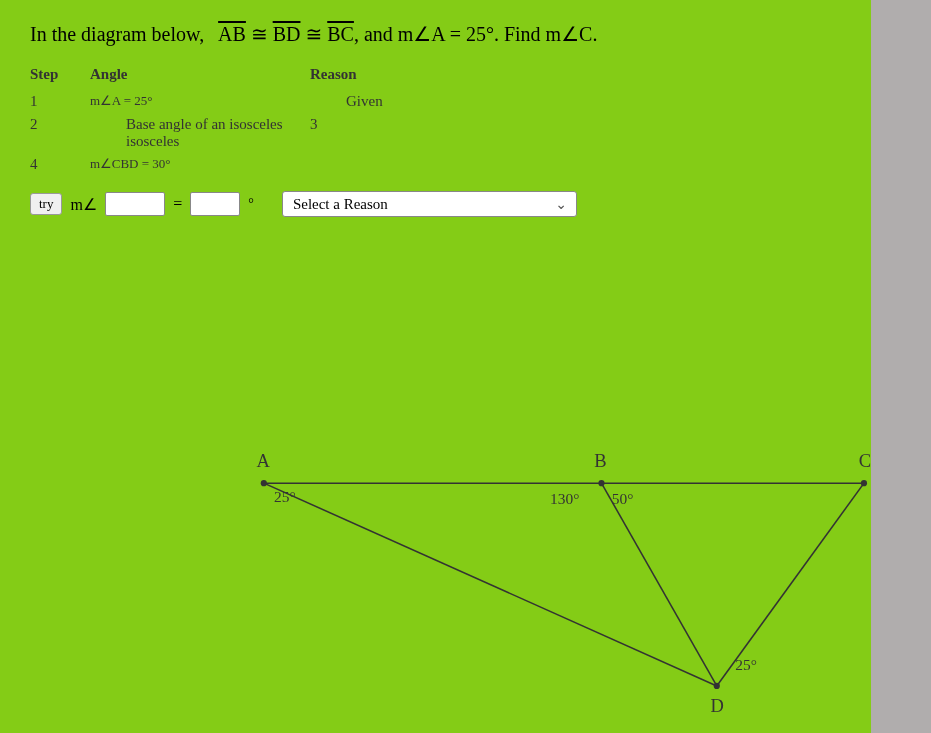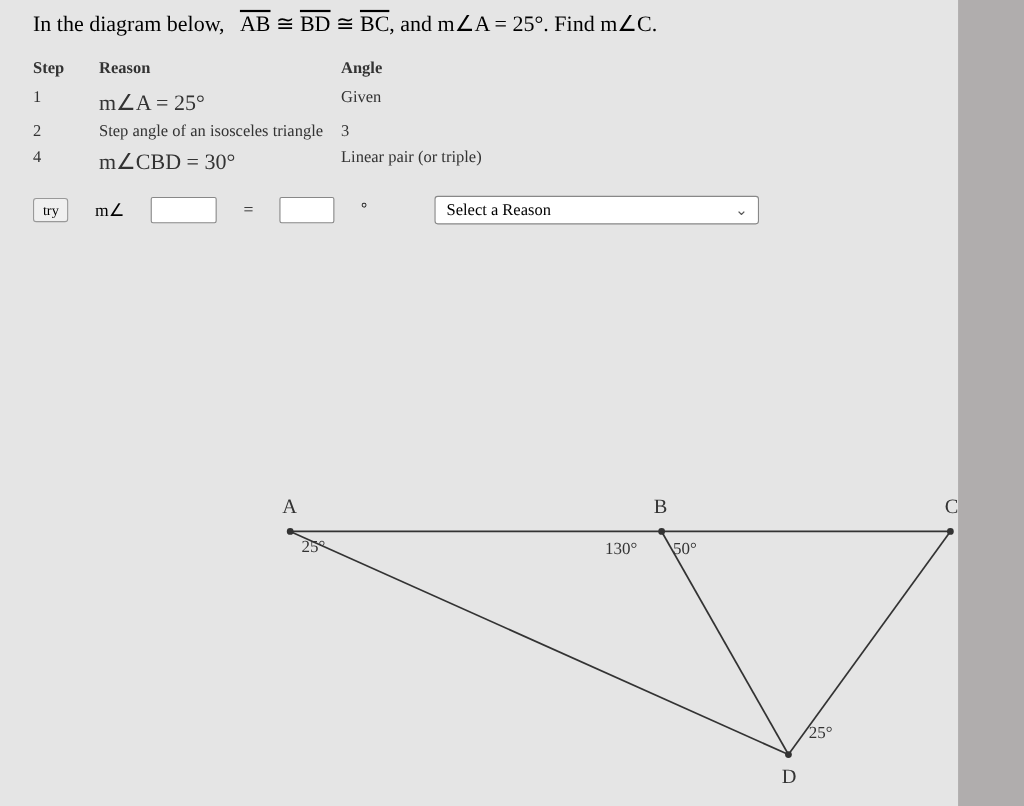--- a/index.html
+++ b/index.html
@@ -5,27 +5,27 @@
     * { box-sizing: border-box; margin: 0; padding: 0; }
     body {
       background: #d0cece;
       font-family: 'Times New Roman', Times, serif;
       width: 931px;
       height: 733px;
       overflow: hidden;
       position: relative;
     }
     .main-panel {
-      background: #e5e5e5;
+      background: #84cc16;
       position: absolute;
       top: 0;
       left: 0;
       right: 60px;
       bottom: 0;
-      padding: 8px 30px;
+      padding: 20px 30px;
     }
     .problem-statement {
       font-size: 20px;
       margin-bottom: 18px;
       line-height: 1.4;
     }
     .overline {
       text-decoration: overline;
     }
     .proof-table {
@@ -42,28 +42,29 @@
     }
     .col-header.reason-header {
       text-align: left;
     }
     .step-num {
       font-size: 15px;
       color: #333;
       padding-top: 2px;
     }
     .angle-expr {
-      font-size: 20px;
+      font-size: 13px;
       color: #333;
       padding-top: 2px;
     }
     .reason-text {
       font-size: 15px;
       color: #333;
       padding-top: 2px;
+      margin-left: 36px;
     }
     .try-btn {
       background: #f0f0f0;
       border: 1px solid #999;
       border-radius: 3px;
       padding: 2px 8px;
       font-size: 13px;
       cursor: pointer;
       font-family: inherit;
     }
@@ -90,21 +91,21 @@
       font-size: 14px;
       text-align: center;
     }
     .degree-label {
       font-size: 14px;
     }
     .select-reason-wrapper {
       display: flex;
       align-items: center;
       gap: 6px;
-      margin-left: 37px;
+      margin-left: 20px;
       text-decoration: underline;
     }
     .select-reason-dropdown {
       border: 1px solid #888;
       border-radius: 3px;
       padding: 4px 30px 4px 10px;
       font-size: 15px;
       font-family: inherit;
       background: #fff;
       appearance: none;
@@ -159,38 +160,37 @@
     ≅
     <span class="overline">BD</span>
     ≅
     <span class="overline">BC</span>,
     and m∠A = 25°. Find m∠C.
   </div>
 
   <div class="proof-table">
 
     <div class="col-header">Step</div>
+    <div class="col-header">Angle</div>
     <div class="col-header reason-header">Reason</div>
-    <div class="col-header">Angle</div>
 
     <div class="step-num">1</div>
     <div class="angle-expr">m∠A = 25°</div>
     <div class="reason-text">Given</div>
 
     <div class="step-num">2</div>
-    <div class="reason-text">Step angle of an isosceles triangle</div>
+    <div class="reason-text">Base angle of an isosceles isosceles</div>
 
     <div class="step-num">3</div>
 
     <div class="step-num">4</div>
     <div class="angle-expr">m∠CBD = 30°</div>
-    <div class="reason-text">Linear pair (or triple)</div>
-  </div>
-
-  <div style="display:flex; align-items:center; gap:24px; margin-bottom:20px;">
+  </div>
+
+  <div style="display:flex; align-items:center; gap:8px; margin-bottom:20px;">
     <button class="try-btn">try</button>
     <span class="try-label">m∠</span>
     <input class="angle-input" type="text" value="" style="">
     <span class="equals-sign">=</span>
     <input class="degree-box" type="text" value="" style="">
     <span class="degree-label">°</span>
 
     <div class="select-reason-wrapper">
       <div class="dropdown-wrapper">
         <select class="select-reason-dropdown">

